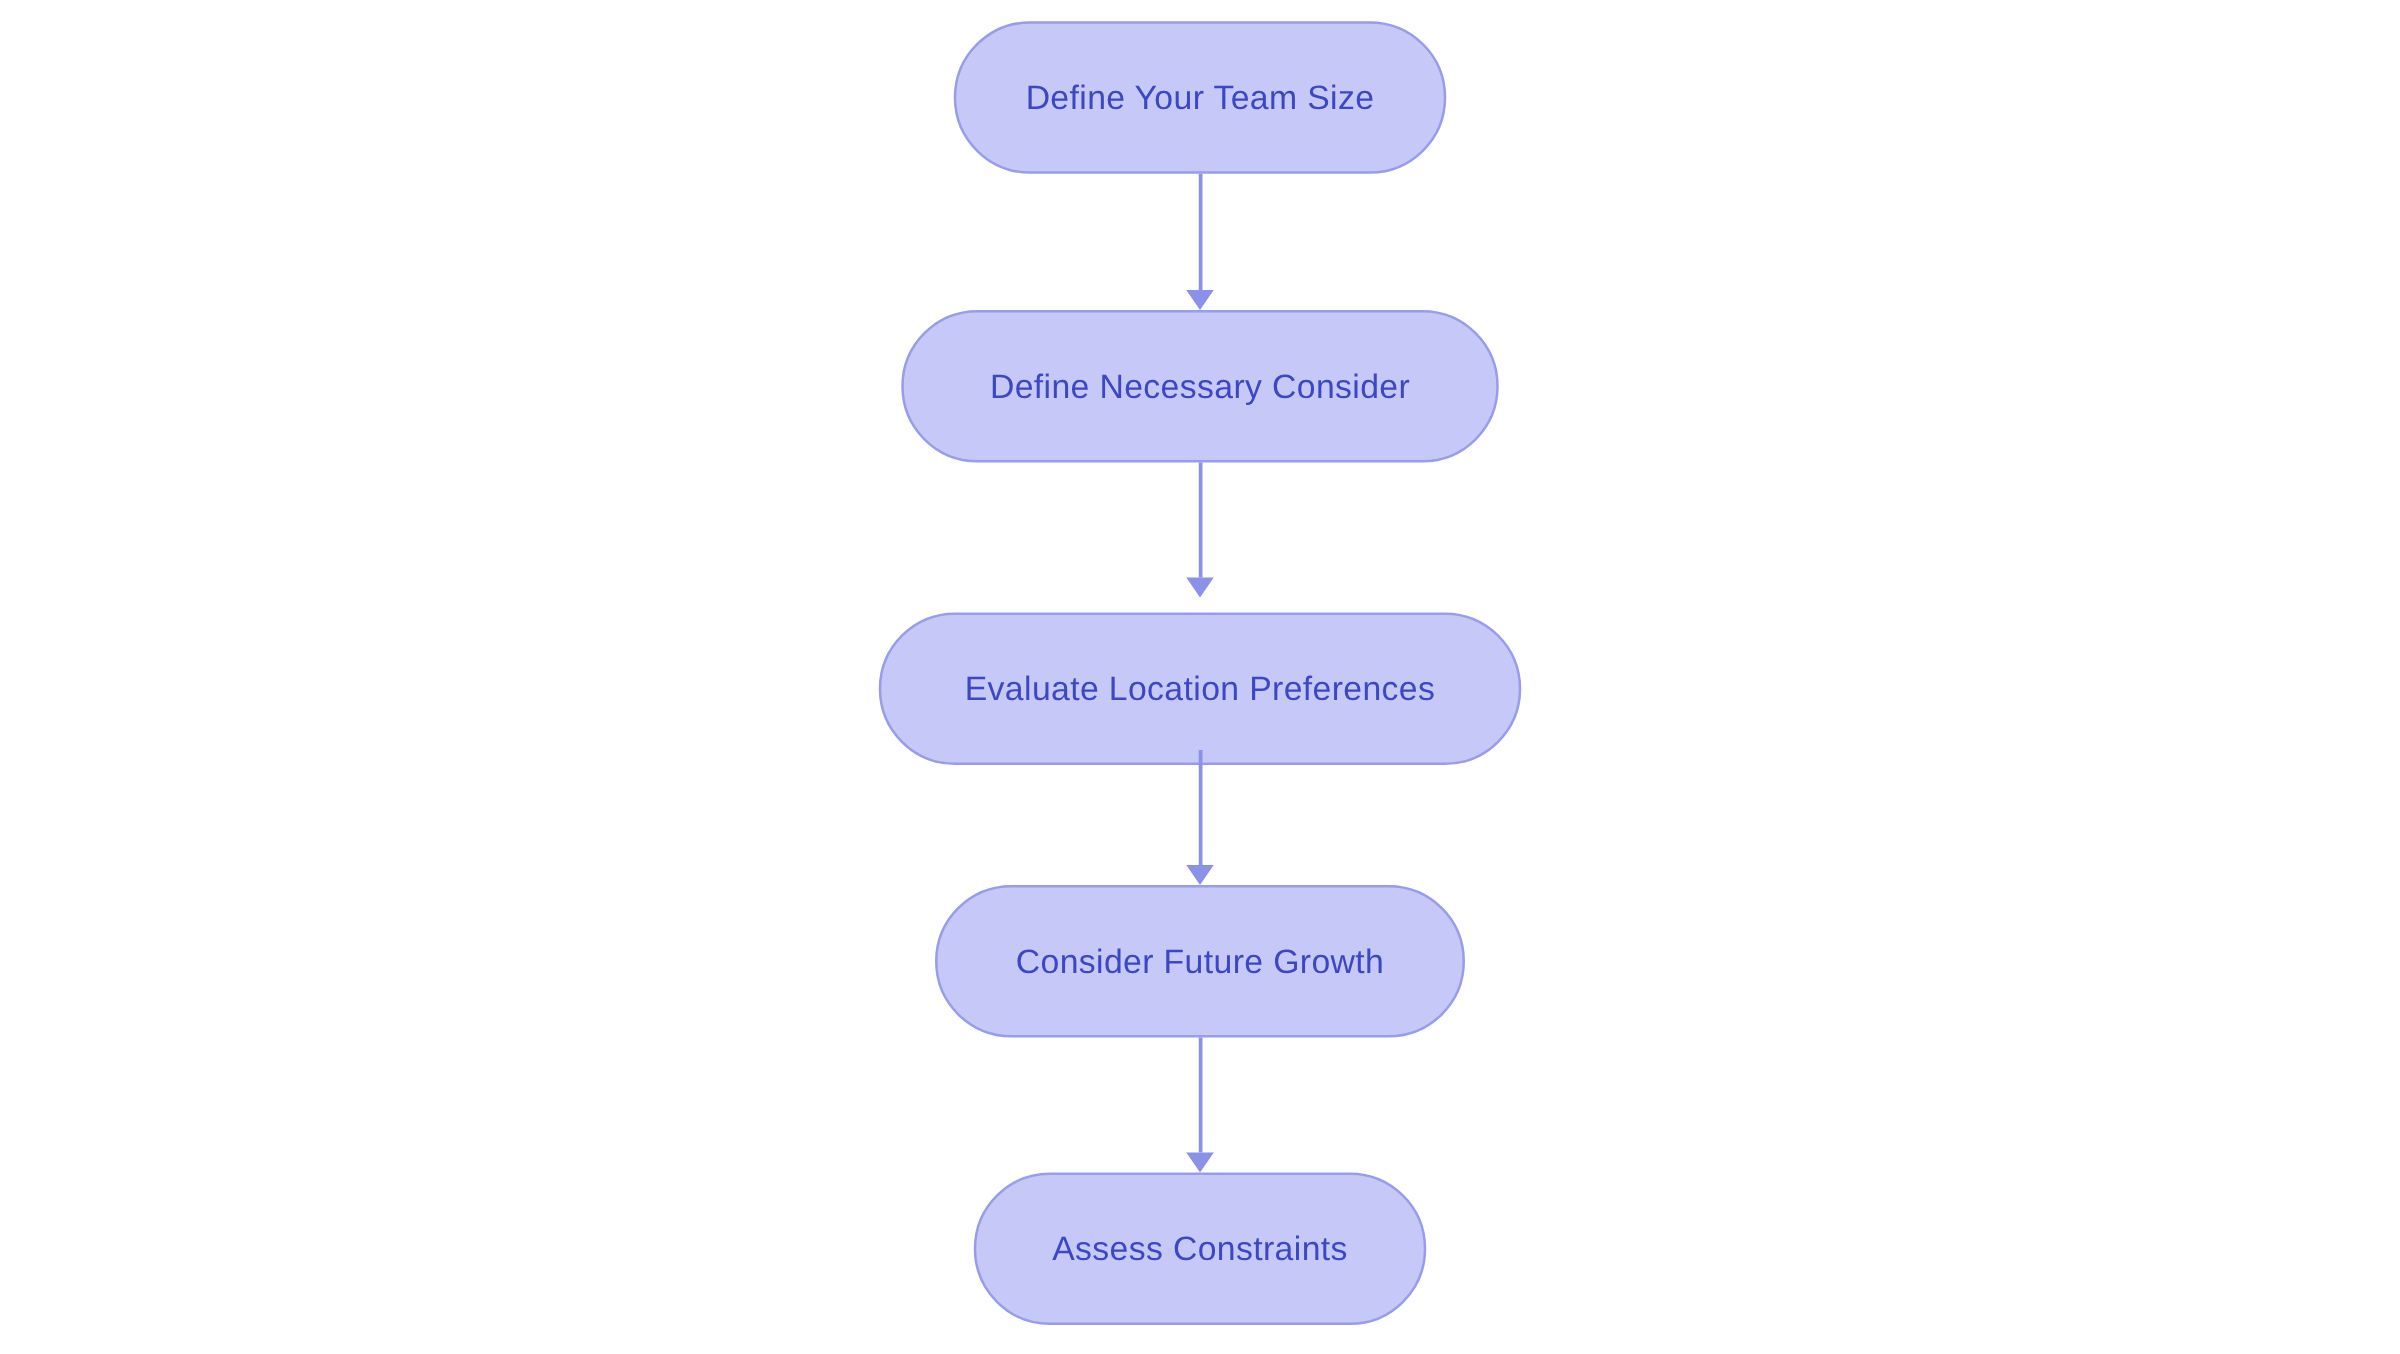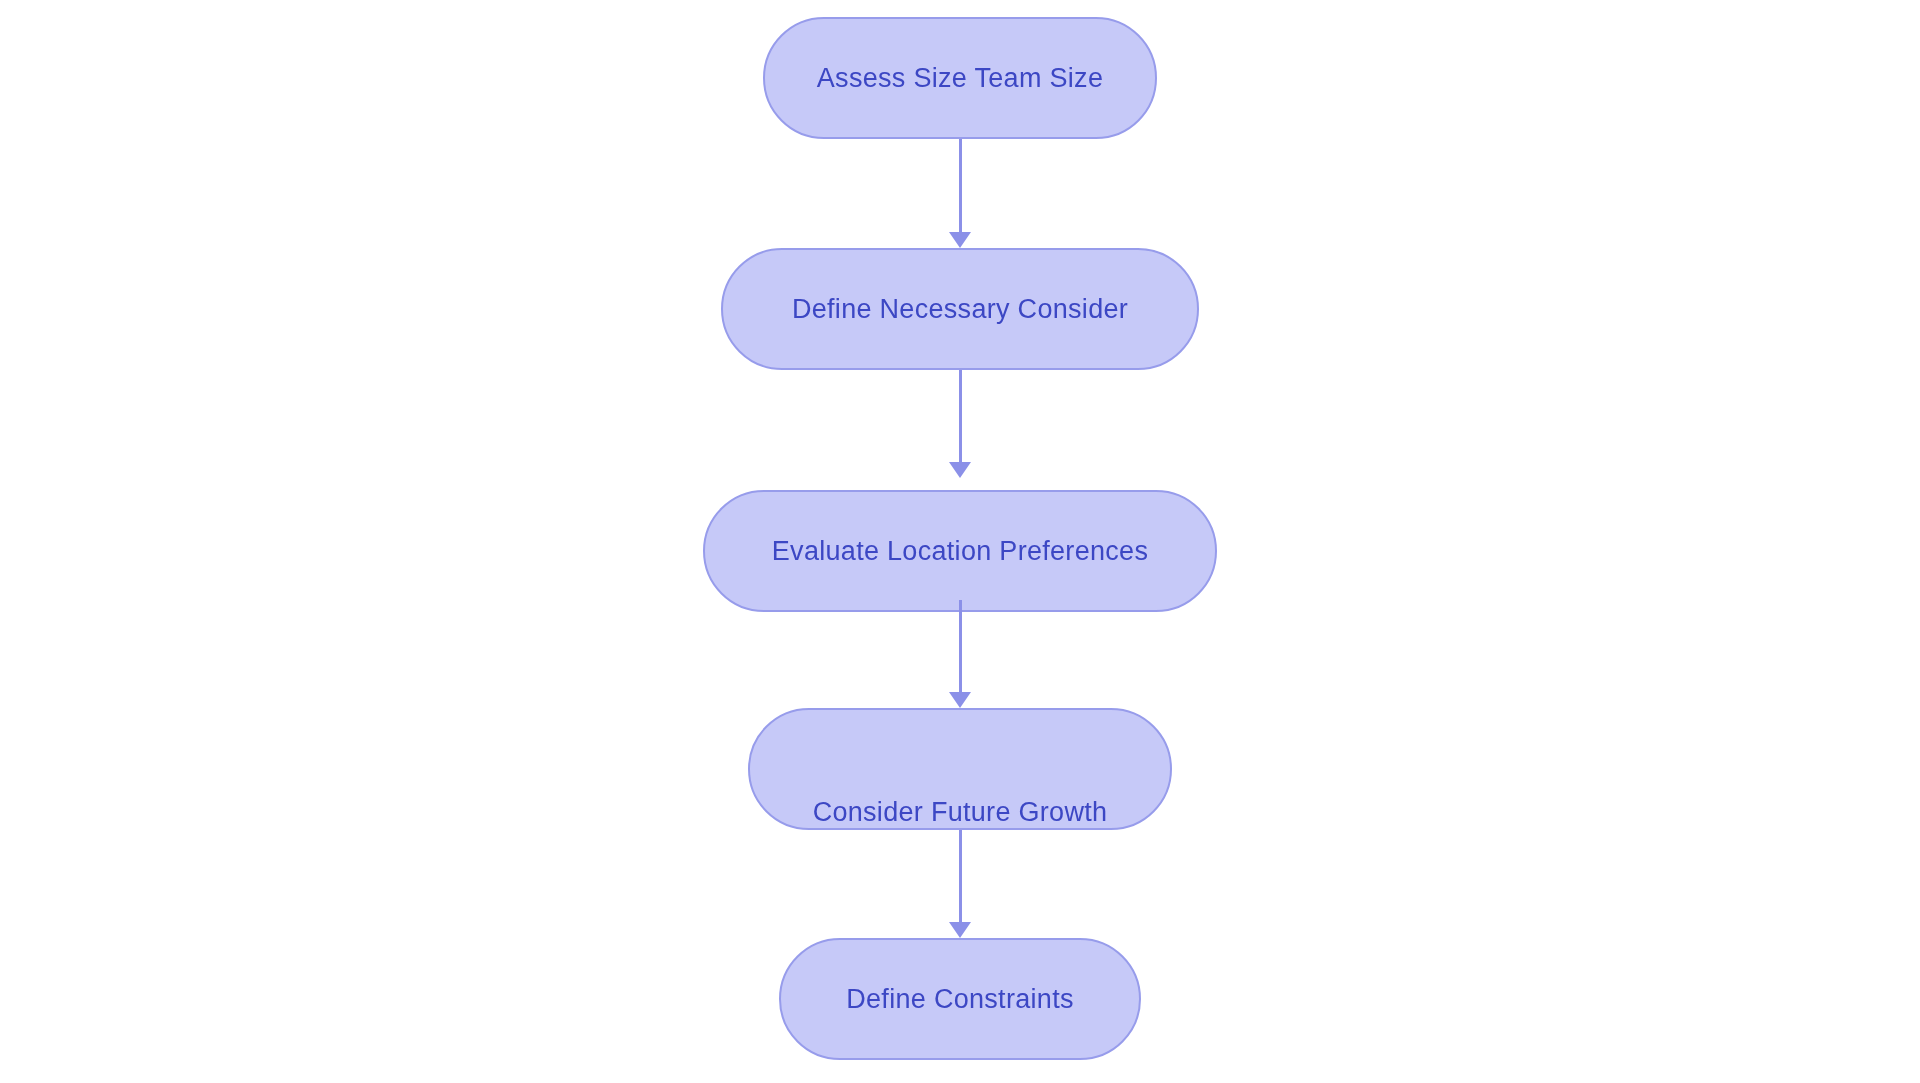--- a/index.html
+++ b/index.html
@@ -33,21 +33,21 @@
   .node-label {
     color: var(--node-text, #3c47c4);
     font-size: 27px;
     font-weight: 500;
     letter-spacing: 0.3px;
     white-space: nowrap;
   }
   .node-1 { top: 17px;  width: 394px; }
   .node-2 { top: 248px; width: 478px; }
   .node-3 { top: 478px; width: 514px; margin-top: 12px; }
-  .node-4 { top: 708px; width: 424px; align-items: flex-end; }
+  .node-4 { top: 708px; width: 424px; }
   .node-5 { top: 938px; width: 362px; }
 
   .arrow {
     position: absolute;
     left: 50%;
     transform: translateX(-50%);
     display: flex;
     flex-direction: column;
     align-items: center;
   }
@@ -67,21 +67,21 @@
   .arrow-2 { top: 370px; height: 108px; }
   .arrow-3 { top: 600px; height: 108px; }
   .arrow-4 { top: 830px; height: 108px; }
 </style>
 </head>
 <body>
 
 <div class="canvas">
 
   <div class="node node-1">
-    <span class="node-label">Assess Size Team Size</span>
+    <span class="node-label">Define Your Team Size</span>
   </div>
 
   <div class="arrow arrow-1">
     <span class="arrow-line"></span>
     <span class="arrow-head"></span>
   </div>
 
   <div class="node node-2">
     <span class="node-label">Define Necessary Consider</span>
   </div>
@@ -103,16 +103,16 @@
   <div class="node node-4">
     <span class="node-label">Consider Future Growth</span>
   </div>
 
   <div class="arrow arrow-4">
     <span class="arrow-line"></span>
     <span class="arrow-head"></span>
   </div>
 
   <div class="node node-5">
-    <span class="node-label">Define Constraints</span>
+    <span class="node-label">Assess Constraints</span>
   </div>
 
 </div>
 
 </body></html>

